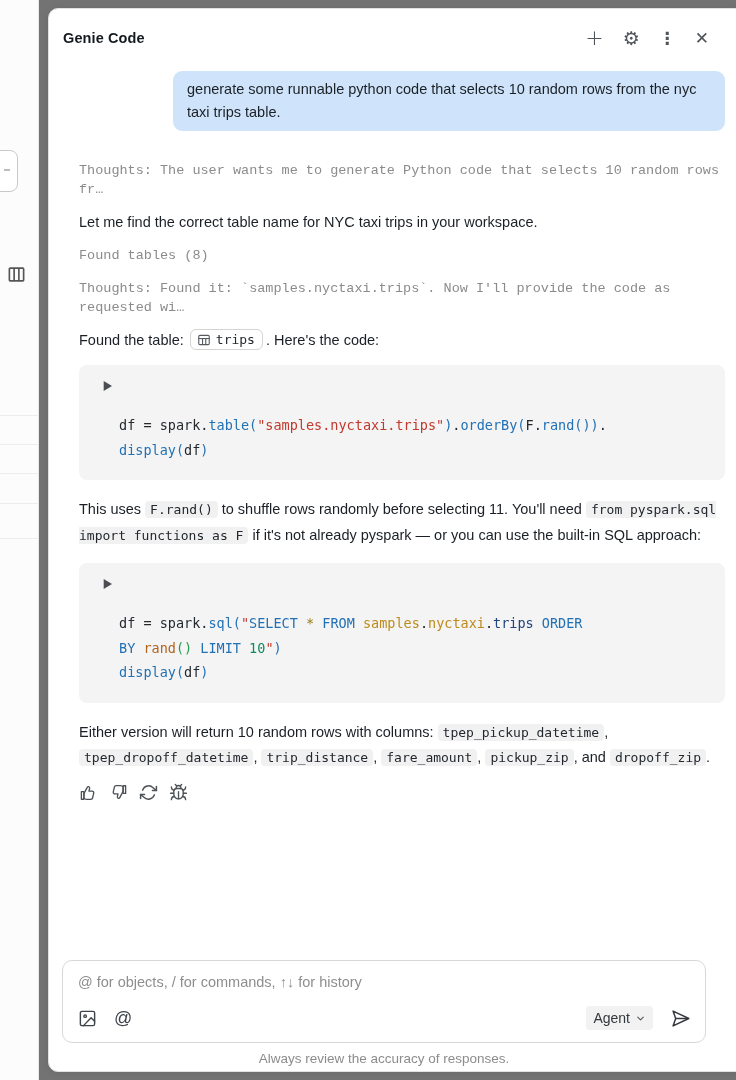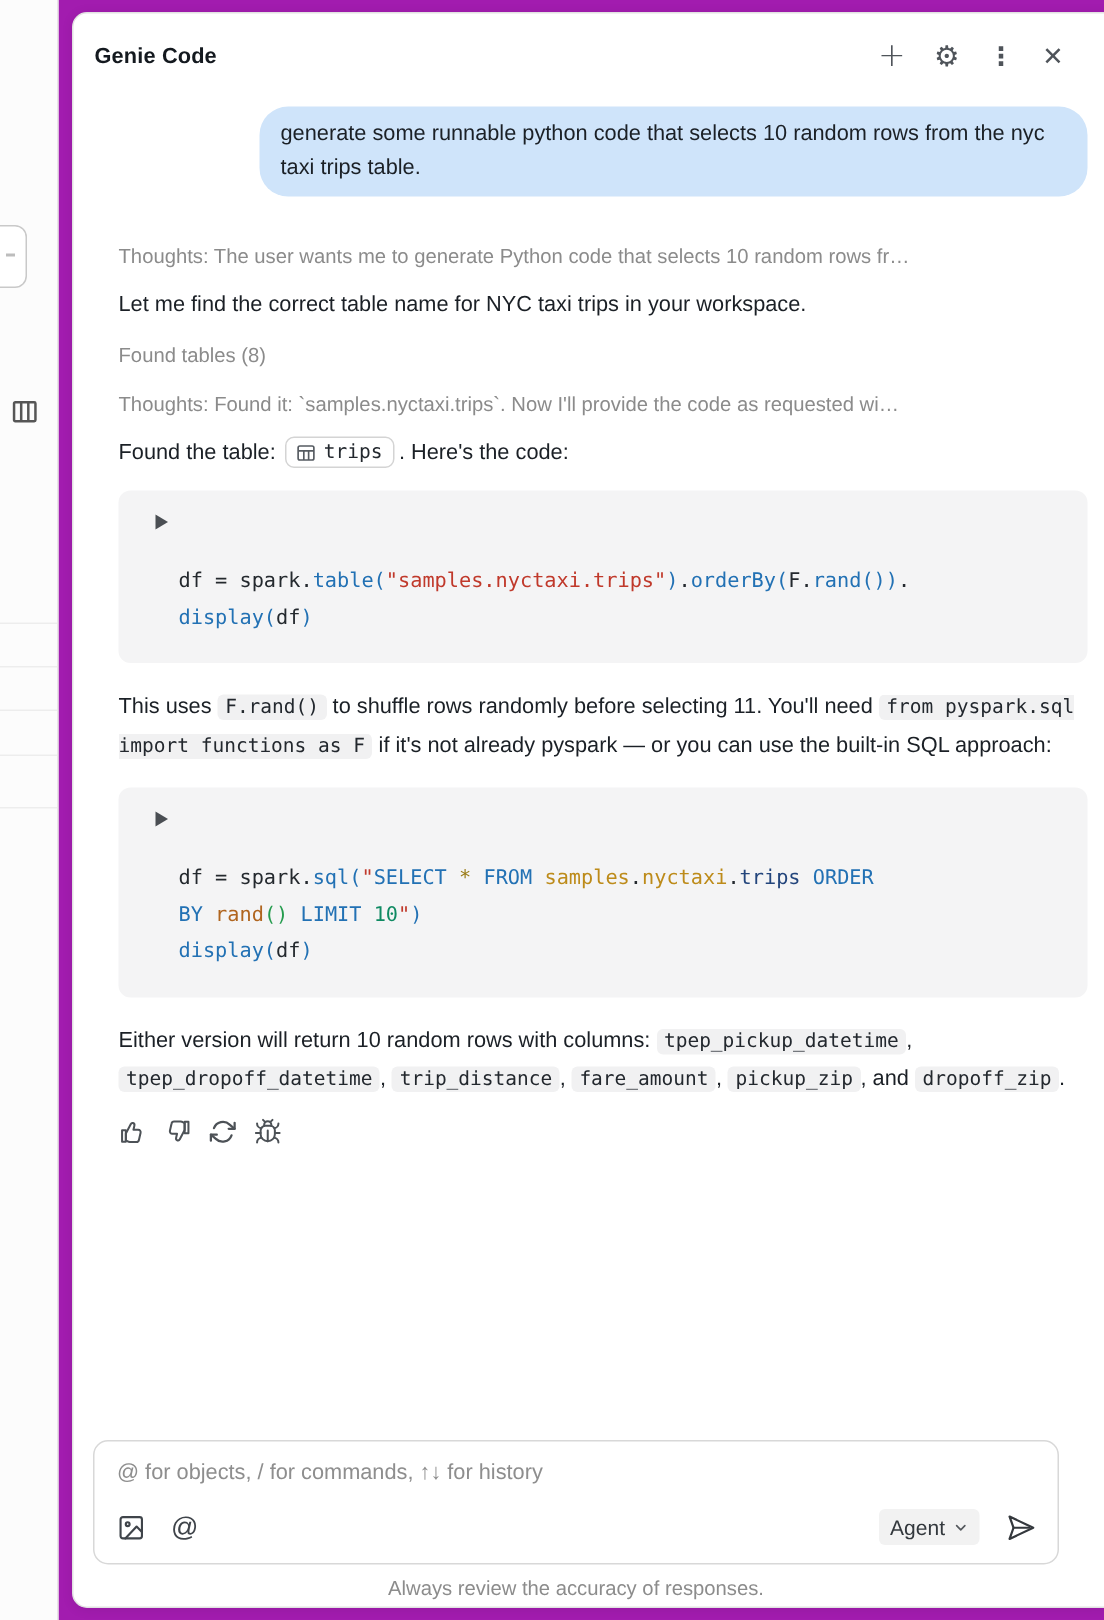--- a/index.html
+++ b/index.html
@@ -1,17 +1,17 @@
 <!DOCTYPE html>
 <html><head>
 <meta charset="utf-8">
 <style>
   * { margin:0; padding:0; box-sizing:border-box; }
   body { font-family:"Liberation Sans", sans-serif; }
-  .screen { position:relative; width:736px; height:1080px; overflow:hidden; background:#a21caf; }
+  .screen { position:relative; width:736px; height:1080px; overflow:hidden; background:#737373; }
 
   
   .behind { position:absolute; left:0; top:0; width:39px; height:1080px; background:#fcfcfc; border-right:1px solid #e7e7e7; }
   .behind-box { position:absolute; left:-16px; top:150px; width:34px; height:42px; background:#ffffff; border:1px solid #c9c9c9; border-radius:8px; }
   .behind-box span { position:absolute; right:7px; top:18px; width:6px; height:2px; background:#bdbdbd; }
   .behind-columns { position:absolute; left:7px; top:265px; }
   .behind-line { position:absolute; left:0; width:38px; height:1px; background:#ededed; }
 
   
   .panel { position:absolute; left:48px; top:8px; right:-10px; bottom:8px; background:#ffffff; border:1px solid #e2e2e2; border-radius:10px; box-shadow:0 1px 8px rgba(0,0,0,.08); }
@@ -19,23 +19,23 @@
   .panel-header { display:flex; align-items:center; padding:18px 36px 0 14px; }
   .panel-title { font-size:14.5px; font-weight:700; color:#14191f; letter-spacing:.1px; }
   .header-icons { margin-left:auto; display:flex; align-items:center; gap:19px; color:#4f545a; }
   .hicon { font-size:19px; line-height:1; cursor:pointer; font-family:"DejaVu Sans", sans-serif; }
   .hicon.plus { font-size:22px; font-weight:300; }
   .hicon.kebab { font-size:17px; font-weight:700; }
   .hicon.close { font-size:17px; }
 
   .chat { padding:0 20px 0 30px; }
 
-  .bubble { margin:22px 0 0 auto; max-width:552px; width:552px; border-radius:19px; padding:7px 14px 8px; font-size:14.5px; line-height:22.5px; color:#1b2026; }
+  .bubble { margin:22px 0 0 auto; max-width:552px; width:552px; border-radius:9px; padding:7px 14px 8px; font-size:14.5px; line-height:22.5px; color:#1b2026; }
 
-  .t-gray { color:#8b8b8b; font-size:13.5px; line-height:19px; margin-top:14px; cursor:pointer; }
+  .t-gray { color:#8b8b8b; font-size:13.5px; line-height:19px; margin-top:14px; cursor:pointer;font-family:Liberation Mono, monospace; }
   .t-body { color:#1b2026; font-size:14.5px; line-height:20px; margin-top:13px; }
 
   .found-row { display:flex; align-items:center; margin-top:12px; font-size:14.5px; color:#1b2026; flex-wrap:wrap; }
   .table-chip { display:inline-flex; align-items:center; gap:5px; border:1px solid #d4d4d4; border-radius:6px; background:#fff; padding:2px 7px 2px 6px; margin:0 3px 0 6px; font-family:"DejaVu Sans Mono", monospace; font-size:13px; color:#23282e; cursor:pointer; }
 
   .code-block { margin-top:15px; background:#f4f4f5; border-radius:8px; padding:13px 18px 18px 20px; }
   .play-btn { width:16px; height:16px; margin-bottom:19px; cursor:pointer; display:block; }
   .code-body { padding-left:20px; font-family:"DejaVu Sans Mono", monospace; font-size:13.5px; }
   .code-line { white-space:pre; line-height:24.5px; }
 

